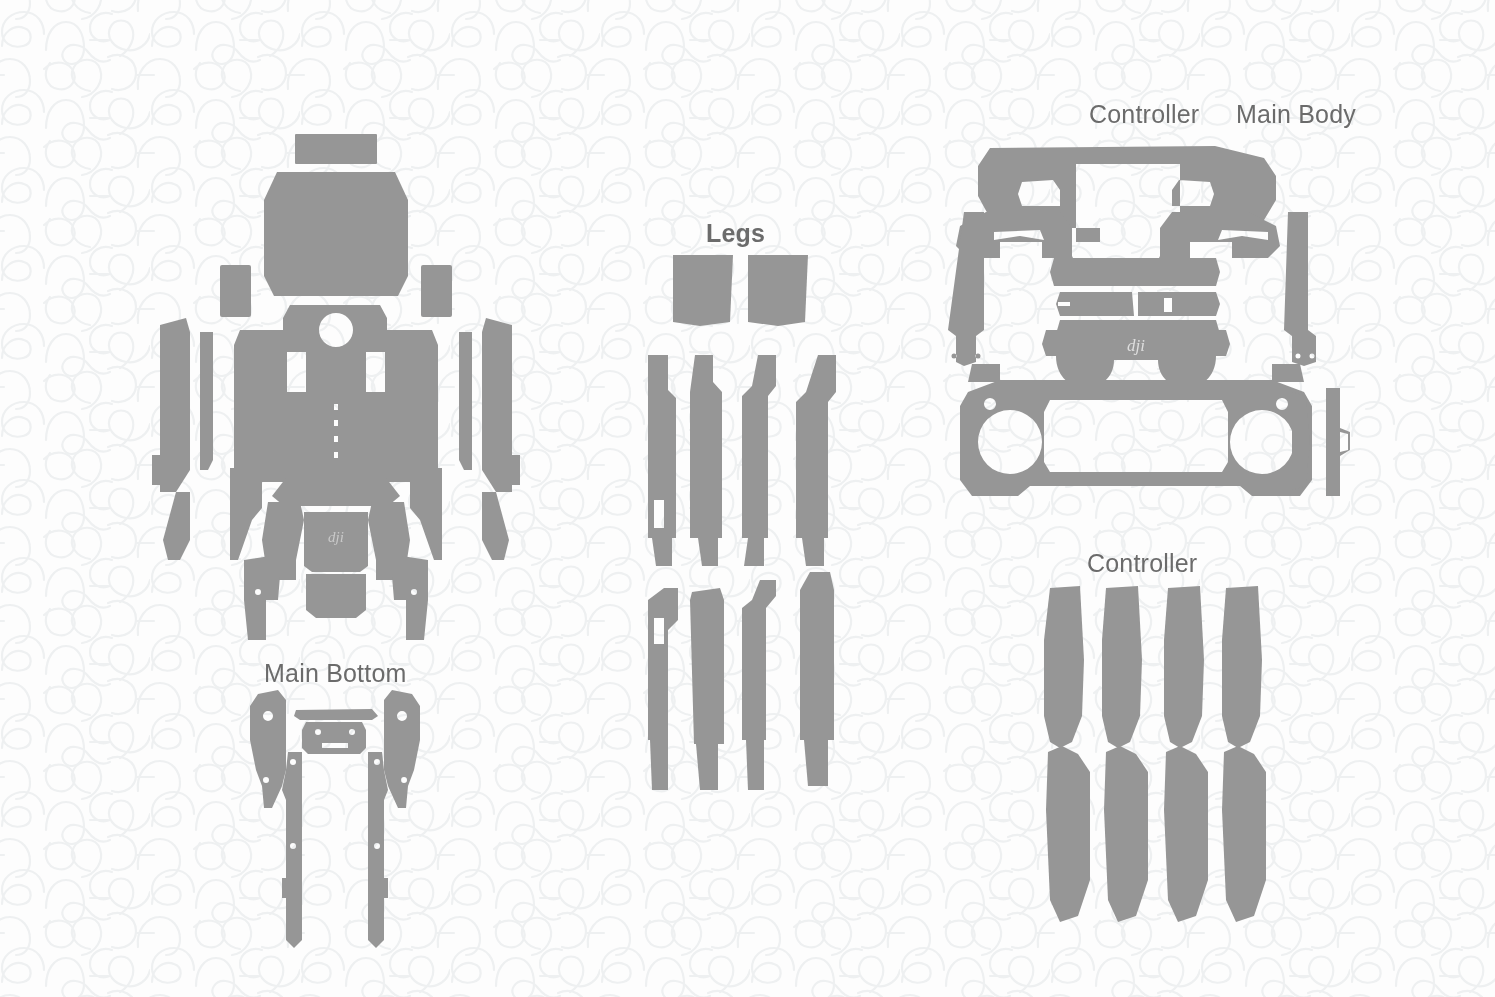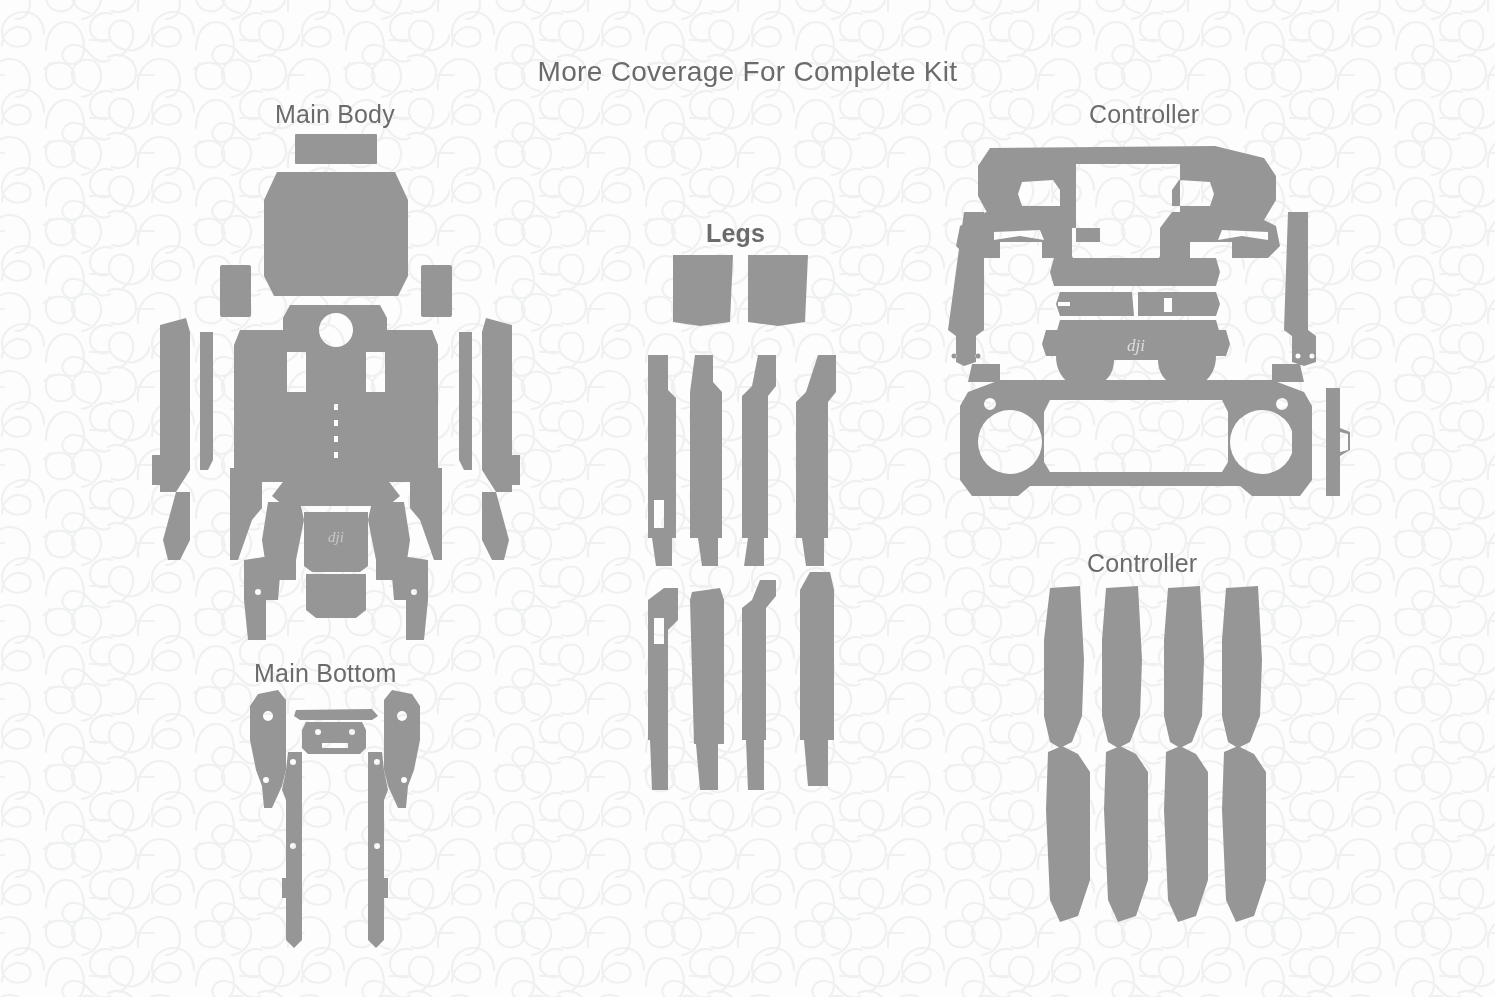--- a/index.html
+++ b/index.html
@@ -33,22 +33,22 @@
   }
   #title{
     position:absolute;
     left:0;width:1495px;top:56px;
     text-align:center;
     color:#6b6b6b;
     font-size:28px;
     letter-spacing:0.3px;
     white-space:nowrap;
   }
-  .lbl-main-body{left:0;width:1356px;top:100px;text-align:left;padding-left:275px;box-sizing:border-box;}
-  .lbl-main-bottom{left:254px;top:659px;}
+  .lbl-main-body{left:0;width:1356px;top:100px;text-align:right;padding-left:275px;box-sizing:border-box;}
+  .lbl-main-bottom{left:264px;top:659px;}
   .lbl-legs{left:706px;top:219px;font-weight:bold;}
   .lbl-controller{left:1089px;top:100px;}
   .lbl-propellers{left:1087px;top:549px;}
 </style>
 </head>
 <body>
 
 <div id="stage">
 
   <svg id="watermark" viewBox="0 0 1495 997" xmlns="http://www.w3.org/2000/svg">
@@ -273,21 +273,20 @@
         <path d="M1168 588 L1200 586 L1204 660 L1202 716 L1192 742 L1180 748 L1170 742 L1164 716 L1164 640 Z"></path>
         <path d="M1166 752 L1180 746 L1196 754 L1208 772 L1208 880 L1196 916 L1178 922 L1168 900 L1164 810 Z"></path>
 
         <path d="M1226 588 L1258 586 L1262 660 L1260 716 L1250 742 L1238 748 L1228 742 L1222 716 L1222 640 Z"></path>
         <path d="M1224 752 L1238 746 L1254 754 L1266 772 L1266 880 L1254 916 L1236 922 L1226 900 L1222 810 Z"></path>
       </g>
 
     </g>
   </svg>
 
-  <div id="title">More Coverage For Complete Kit</div>
 
   <div class="label lbl-main-body">Main Body</div>
   <div class="label lbl-main-bottom">Main Bottom</div>
   <div class="label lbl-legs">Legs</div>
   <div class="label lbl-controller">Controller</div>
   <div class="label lbl-propellers">Controller</div>
 
 </div>
 
 </body></html>

